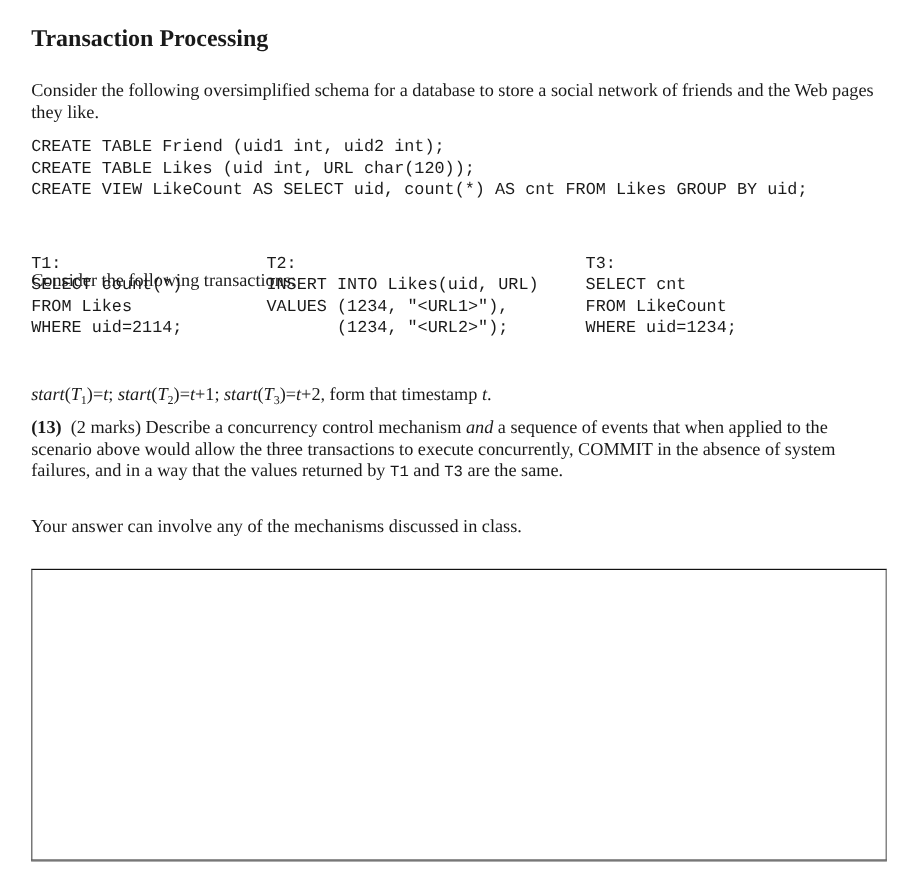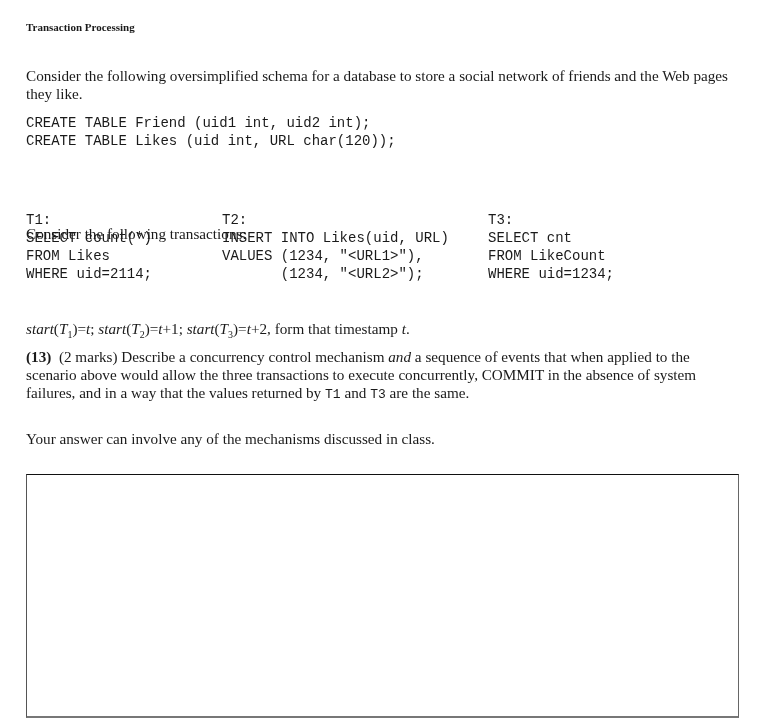--- a/index.html
+++ b/index.html
@@ -1,20 +1,20 @@
 <!DOCTYPE html>
 <html><head>
 <meta charset="utf-8">
 <style>
   html, body { margin: 0; padding: 0; background: #ffffff; }
   body { width: 764px; height: 725px; position: relative; overflow: hidden;
          font-family: "DejaVu Serif", "Liberation Serif", serif; color: #1a1a1a; }
   .serif { font-family: "Liberation Serif", "DejaVu Serif", serif; font-size: 15.2px; line-height: 18px; }
   .mono { font-family: "Liberation Mono", "DejaVu Sans Mono", monospace; font-size: 14px; line-height: 18px; white-space: pre; }
-  .title { position: absolute; left: 26px; top: 21px; font-family: "Liberation Serif", serif; font-weight: bold; font-size: 11px; }
+  .title { position: absolute; left: 26px; top: 21px; font-family: "Liberation Serif", serif; font-weight: bold; font-size: 20px; }
   .block { position: absolute; left: 26px; width: 712px; }
   #intro { top: 67px; }
   #schema { top: 114px; }
   #consider { top: 180px; margin-top: 45px; }
   .txcol { position: absolute; top: 211px; }
   #t1 { left: 26px; } #t2 { left: 222px; } #t3 { left: 488px; }
   #suppose { top: 302px; }
   #question { top: 348px; }
   #hint { top: 430px; }
   i { font-style: italic; }
@@ -27,21 +27,21 @@
                          background: transparent; box-sizing: border-box; padding: 6px;
                          font-family: "Liberation Serif", serif; font-size: 14px; }
 </style>
 </head>
 <body>
 
 <div class="title">Transaction Processing</div>
 
 <div class="block serif" id="intro">Consider the following oversimplified schema for a database to store a social network of friends and the Web pages they like.</div>
 
-<div class="block mono" id="schema"><div>CREATE TABLE Friend (uid1 int, uid2 int);</div><div>CREATE TABLE Likes (uid int, URL char(120));</div></div>
+<div class="block mono" id="schema"><div>CREATE TABLE Friend (uid1 int, uid2 int);</div><div>CREATE TABLE Likes (uid int, URL char(120));</div><div>CREATE VIEW LikeCount AS SELECT uid, count(*) AS cnt FROM Likes GROUP BY uid;</div></div>
 
 <div class="block serif" id="consider">Consider the following transactions:</div>
 
 <div class="txcol mono" id="t1">T1:
 SELECT count(*)
 FROM Likes
 WHERE uid=2114;</div>
 <div class="txcol mono" id="t2">T2:
 INSERT INTO Likes(uid, URL)
 VALUES (1234, "&lt;URL1&gt;"),

